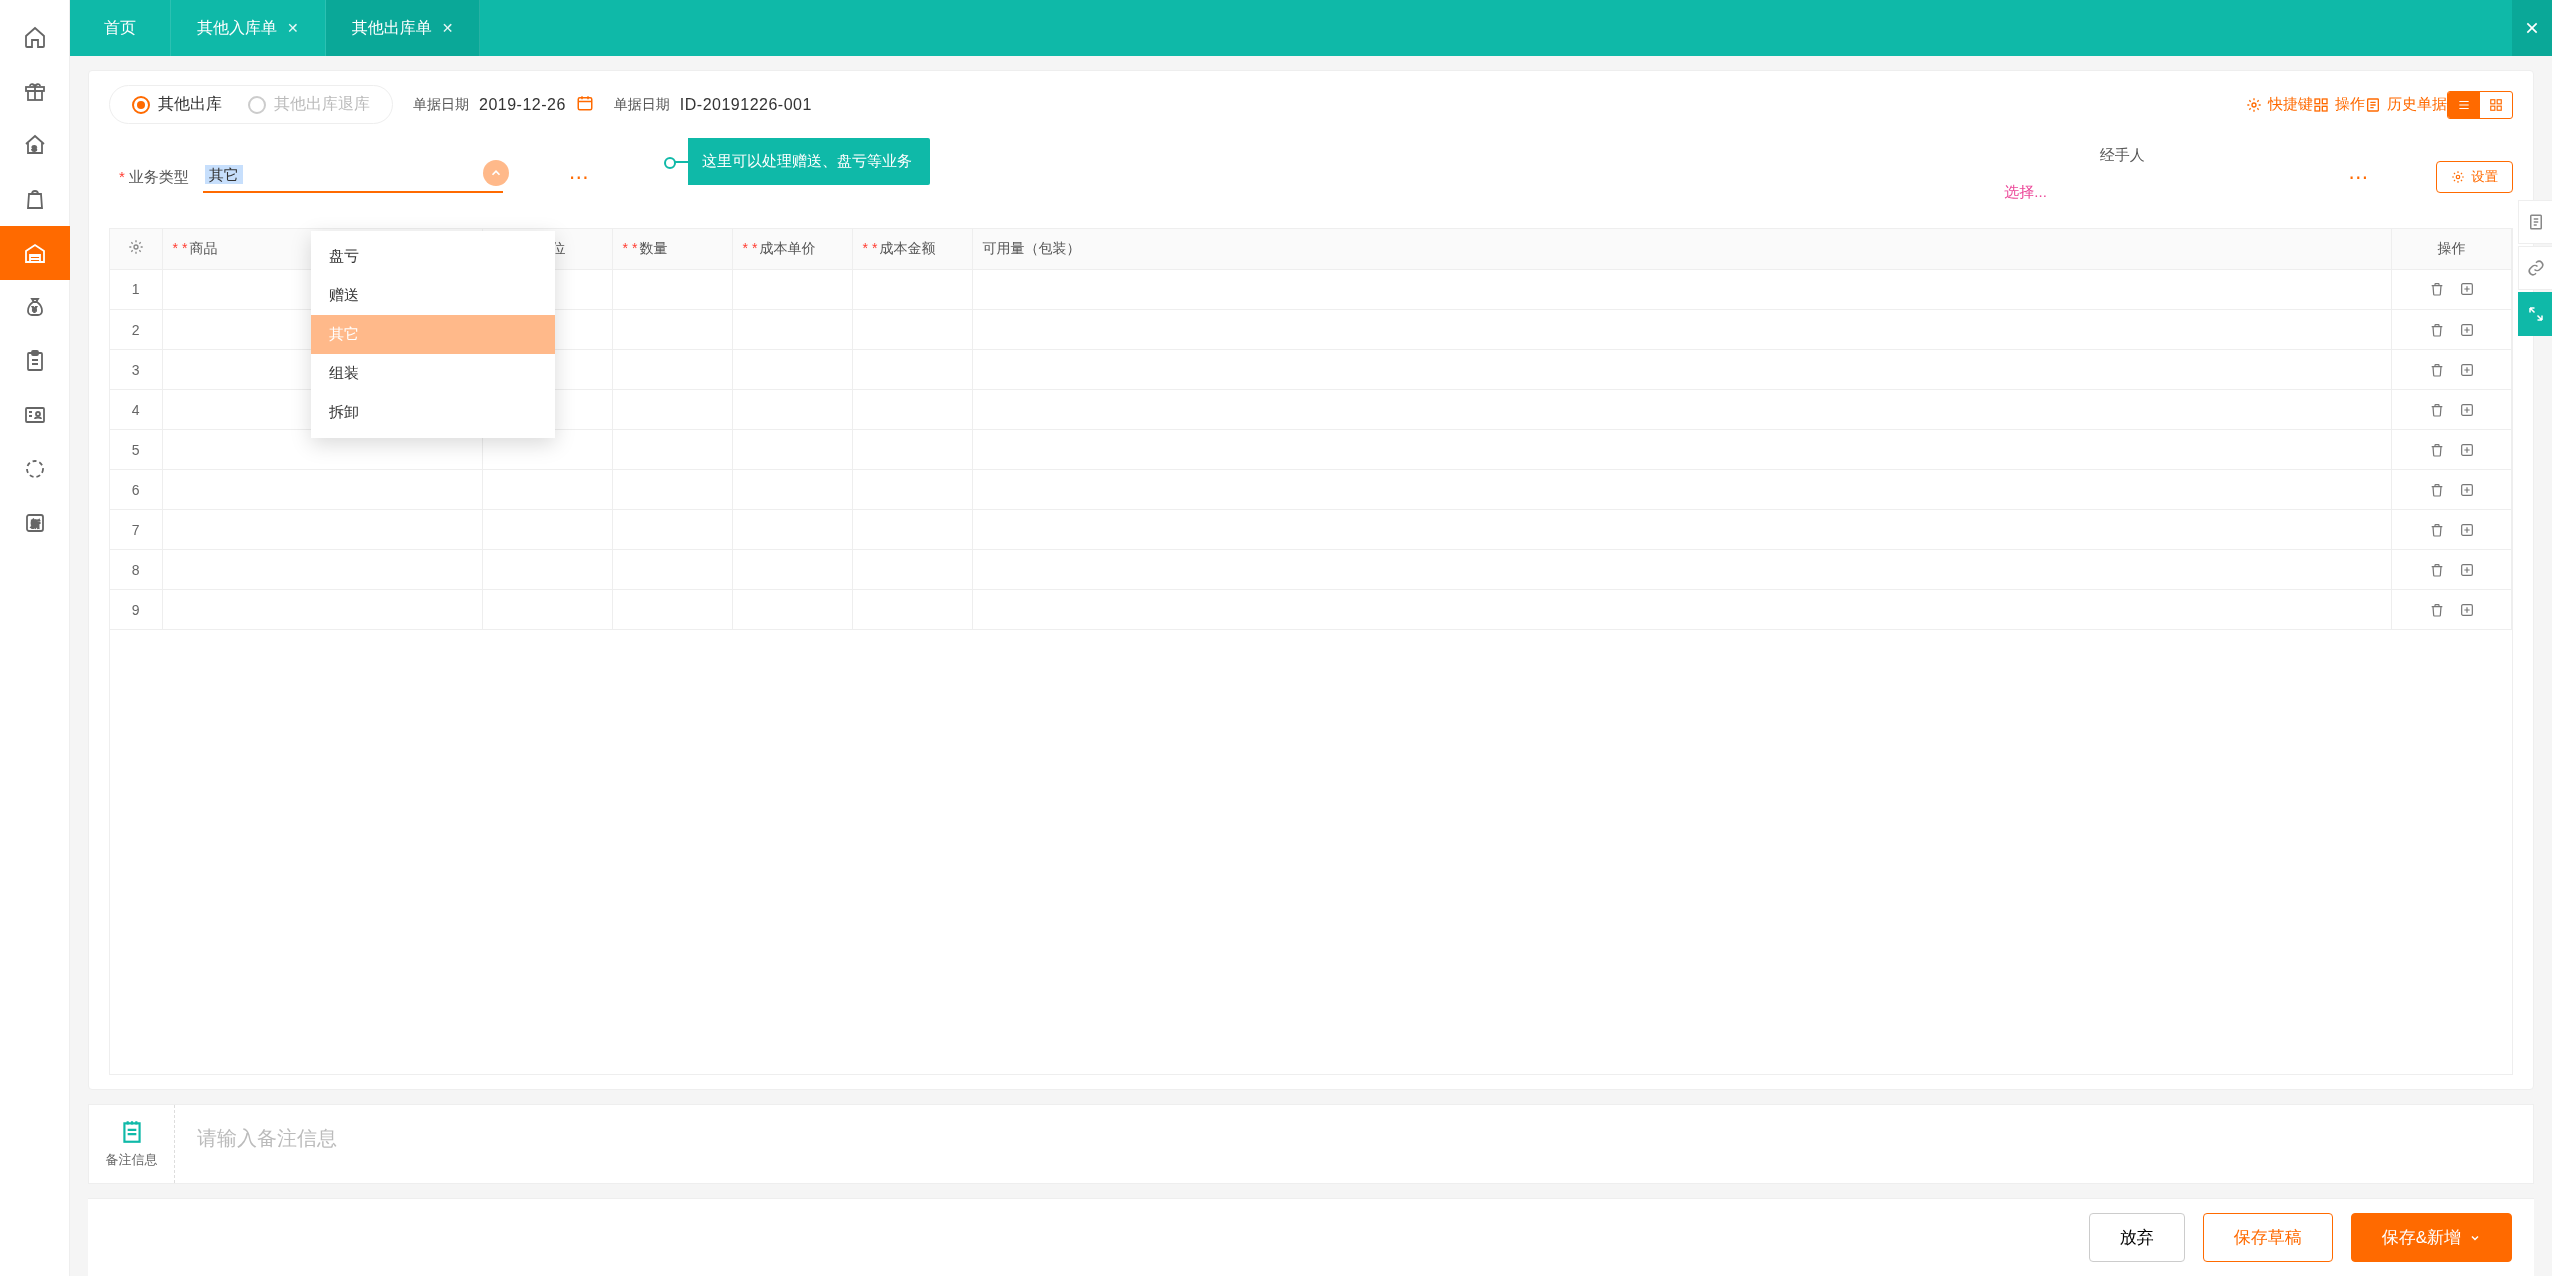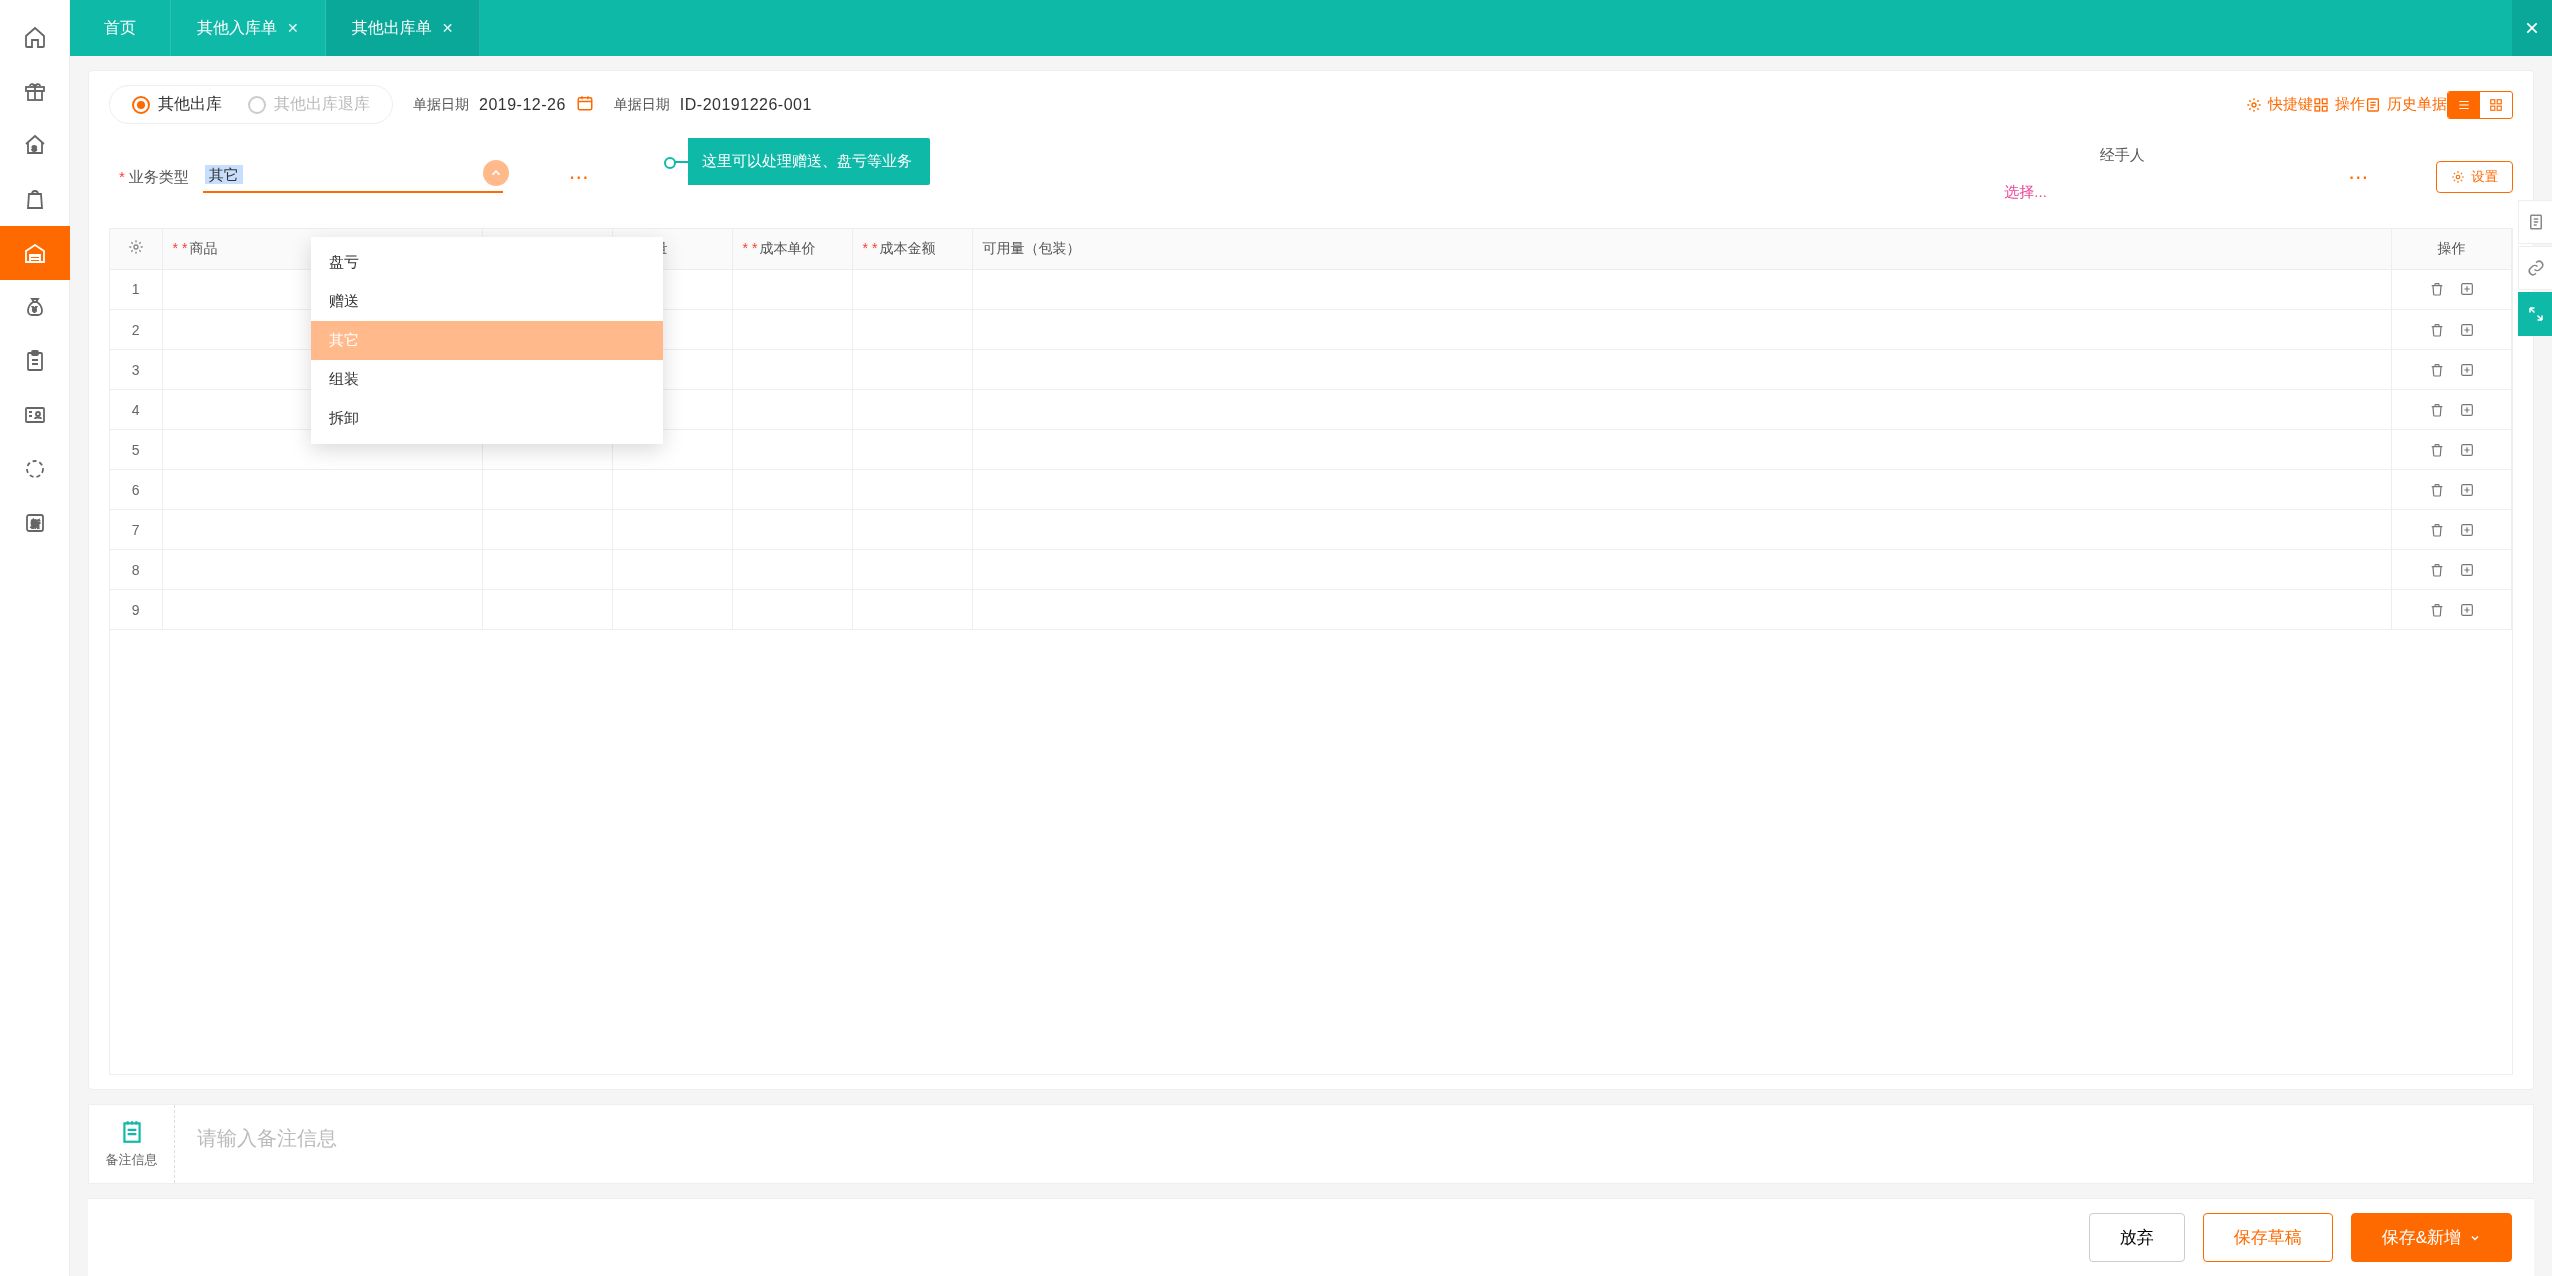--- a/index.html
+++ b/index.html
@@ -40,21 +40,21 @@
 .ffield .label { color: #555; font-size: 15px; }
 .ffield .input { min-width: 300px; border-bottom: 2px solid #ff6a00; padding: 4px 30px 6px 2px; font-size: 15px; position: relative; }
 .ffield .input .sel { background: #c7dffc; padding: 1px 4px; }
 .ffield .chev { position: absolute; right: -6px; top: -2px; width: 26px; height: 26px; border-radius: 50%; background: #ffb98a; color: #fff; display: flex; align-items: center; justify-content: center; cursor: pointer; }
 .ffield .ph { color: #ec4899; }
 .dots { color: #ff6a00; font-size: 20px; letter-spacing: 2px; cursor: pointer; padding: 0 6px; }
 .settings-btn { border: 1px solid #ff6a00; color: #ff6a00; border-radius: 4px; padding: 6px 14px; display: flex; align-items: center; gap: 6px; cursor: pointer; background: #fff; }
 .tip { position: absolute; left: 575px; top: -8px; background: #0fb9a8; color: #fff; padding: 12px 18px 12px 14px; border-left: 4px solid #fff; max-width: 270px; font-size: 15px; line-height: 1.5; border-radius: 2px; z-index: 20; }
 .tip::before { content: ""; position: absolute; left: -18px; top: 50%; width: 18px; height: 2px; background: #0fb9a8; }
 .tip::after { content: ""; position: absolute; left: -24px; top: 50%; margin-top: -4px; width: 8px; height: 8px; border: 2px solid #0fb9a8; border-radius: 50%; background: #fff; }
-.dropdown { position: absolute; left: 222px; top: 166px; width: 352px; background: #fff; box-shadow: 0 6px 20px rgba(0,0,0,.15); z-index: 30; padding: 6px 0; }
+.dropdown { position: absolute; left: 222px; top: 160px; width: 244px; background: #fff; box-shadow: 0 6px 20px rgba(0,0,0,.15); z-index: 30; padding: 6px 0; }
 .dropdown .opt { padding: 10px 18px; cursor: pointer; font-size: 15px; }
 .dropdown .opt.sel { background: #ffb98a; color: #fff; }
 .tablewrap { margin-top: 20px; border: 1px solid #eee; flex: 1; min-height: 0; display: flex; flex-direction: column; overflow: hidden; }
 table { border-collapse: collapse; width: 100%; table-layout: fixed; }
 th, td { border-right: 1px solid #eee; border-bottom: 1px solid #eee; height: 40px; padding: 0 10px; font-size: 14px; text-align: left; }
 th { background: #fafafa; color: #555; font-weight: 500; }
 th.req span::before { content: "*"; color: #ff3b30; margin-right: 2px; }
 td.idx { text-align: center; color: #666; }
 td.ops { text-align: center; }
 td.ops .op-icn { display: inline-flex; width: 22px; height: 22px; align-items: center; justify-content: center; color: #777; cursor: pointer; margin: 0 4px; }

